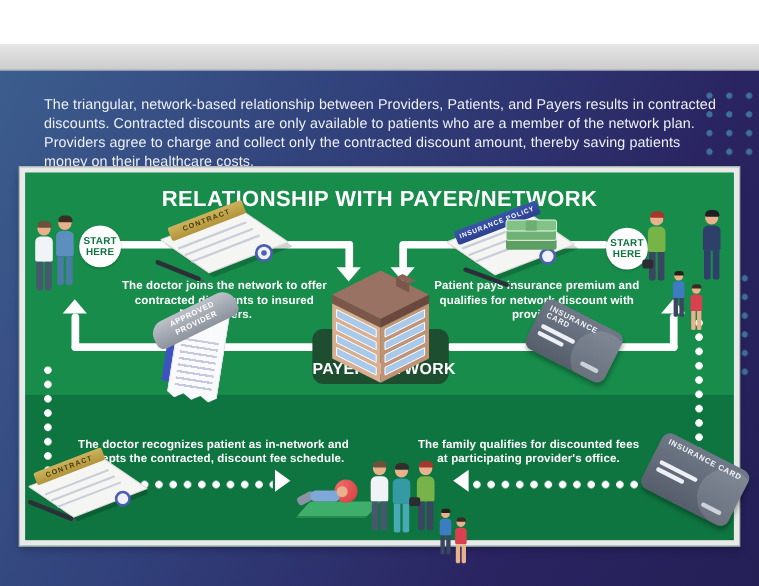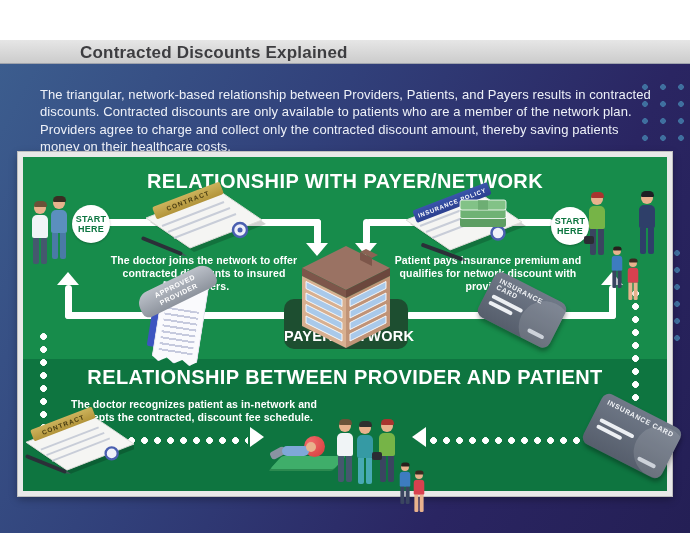--- a/index.html
+++ b/index.html
@@ -112,21 +112,20 @@
 </head>
 <body>
 
 <div class="app">
 
   <div class="main-bg"></div>
   <div class="dotgrid grid1"></div>
   <div class="dotgrid grid2"></div>
 
   <div class="title-bar"></div>
-  <div class="page-title">Contracted Discounts Explained</div>
 
 
   <p class="intro-text">The triangular, network-based relationship between Providers, Patients, and Payers results in contracted discounts. Contracted discounts are only available to patients who are a member of the network plan. Providers agree to charge and collect only the contracted discount amount, thereby saving patients money on their healthcare costs.</p>
 
   <div class="panel">
     <div class="panel-top"></div>
     <div class="panel-bottom"></div>
   </div>
 
   <div class="stage">
@@ -289,23 +288,23 @@
       <span>APPROVED PROVIDER</span>
     </div>
 
     <div class="idcard" style="left:482px;top:285px;width:80px;height:50px;">
       <div class="card-label">INSURANCE CARD</div>
       <div class="card-stripe" style="left:7px;top:24px;width:34px;"></div>
       <div class="card-stripe" style="left:7px;top:31px;width:26px;"></div>
       <div class="card-stripe" style="right:8px;bottom:8px;width:18px;background:#cdd2da;"></div>
     </div>
 
-    <div class="section-heading" style="top:366px;">RELATIONSHIP BETWEEN PROVIDER AND PATIENT</div>
 
     <div class="caption" style="left:62px;top:398px;width:264px;">The doctor recognizes patient as in-network and accepts the contracted, discount fee schedule.</div>
+    <div class="caption" style="left:378px;top:398px;width:205px;">The family qualifies for discounted fees at participating provider's office.</div>
 
     <div class="abs" style="left:26px;top:414px;z-index:4;">
       <svg width="108" height="62" viewBox="0 0 116 62">
         <polygon points="4,32 76,4 120,34 48,62" fill="rgba(0,0,0,.18)"></polygon>
         <polygon points="0,28 72,0 116,30 44,58" fill="#f5f5f3" stroke="#dcdcd8"></polygon>
         <line x1="16" y1="36" x2="78" y2="12" stroke="#c8cdd8" stroke-width="2"></line>
         <line x1="22" y1="42" x2="84" y2="18" stroke="#c8cdd8" stroke-width="2"></line>
         <line x1="28" y1="48" x2="90" y2="24" stroke="#c8cdd8" stroke-width="2"></line>
         <circle cx="92" cy="40" r="6.5" fill="#eef0fa" stroke="#4a5fb0" stroke-width="2.5"></circle>
       </svg>

